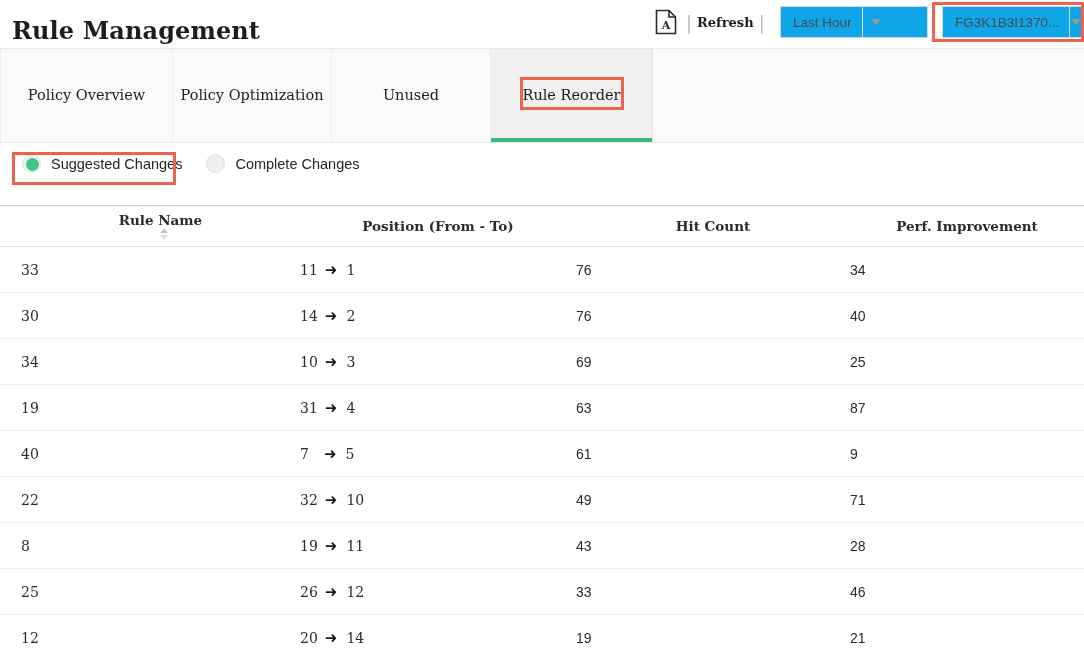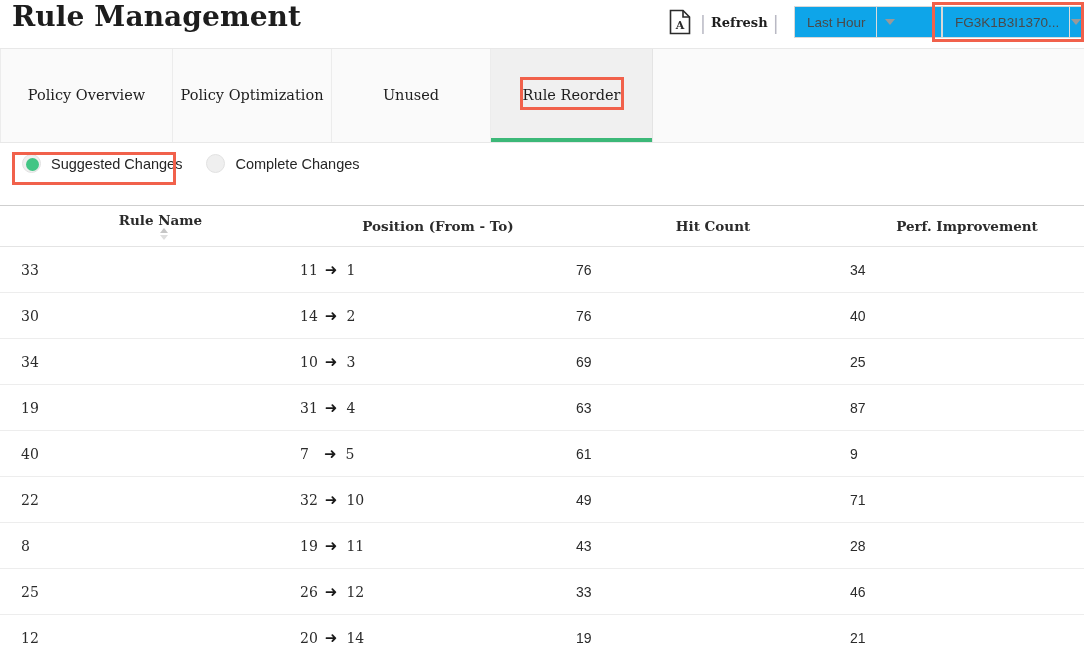--- a/index.html
+++ b/index.html
@@ -20,23 +20,23 @@
 
   
   .header {
     position: absolute;
     left: 0; top: 0;
     width: 1084px; height: 48px;
   }
 
   .page-title {
     position: absolute;
-    left: 12px; top: 0;
-    font-family: "DejaVu Serif", "Liberation Serif", serif;
-    font-size: 28px;
+    left: 12px; top: 16px;
+    font-family: "DejaVu Serif", "Liberation Serif", serif;
+    font-size: 24px;
     font-weight: 700;
     color: #1d1d1d;
     letter-spacing: .1px;
   }
 
   .toolbar {
     position: absolute;
     right: 2px; top: 4px;
     height: 36px;
     display: flex;
@@ -311,21 +311,21 @@
 
       <span class="sep">|</span>
 
       <div class="dropdown" id="time-range-dropdown">
         <span class="dd-label">Last Hour</span>
         <span class="dd-caret">
           <span class="caret-glyph"></span>
         </span>
       </div>
 
-      <div class="dropdown" id="device-dropdown" style="">
+      <div class="dropdown" id="device-dropdown" style="margin-left:14px;">
         <span class="dd-label">FG3K1B3I1370...</span>
         <span class="dd-caret">
           <span class="caret-glyph"></span>
         </span>
       </div>
 
     </div>
   </div>
 
   <div class="tabs">

